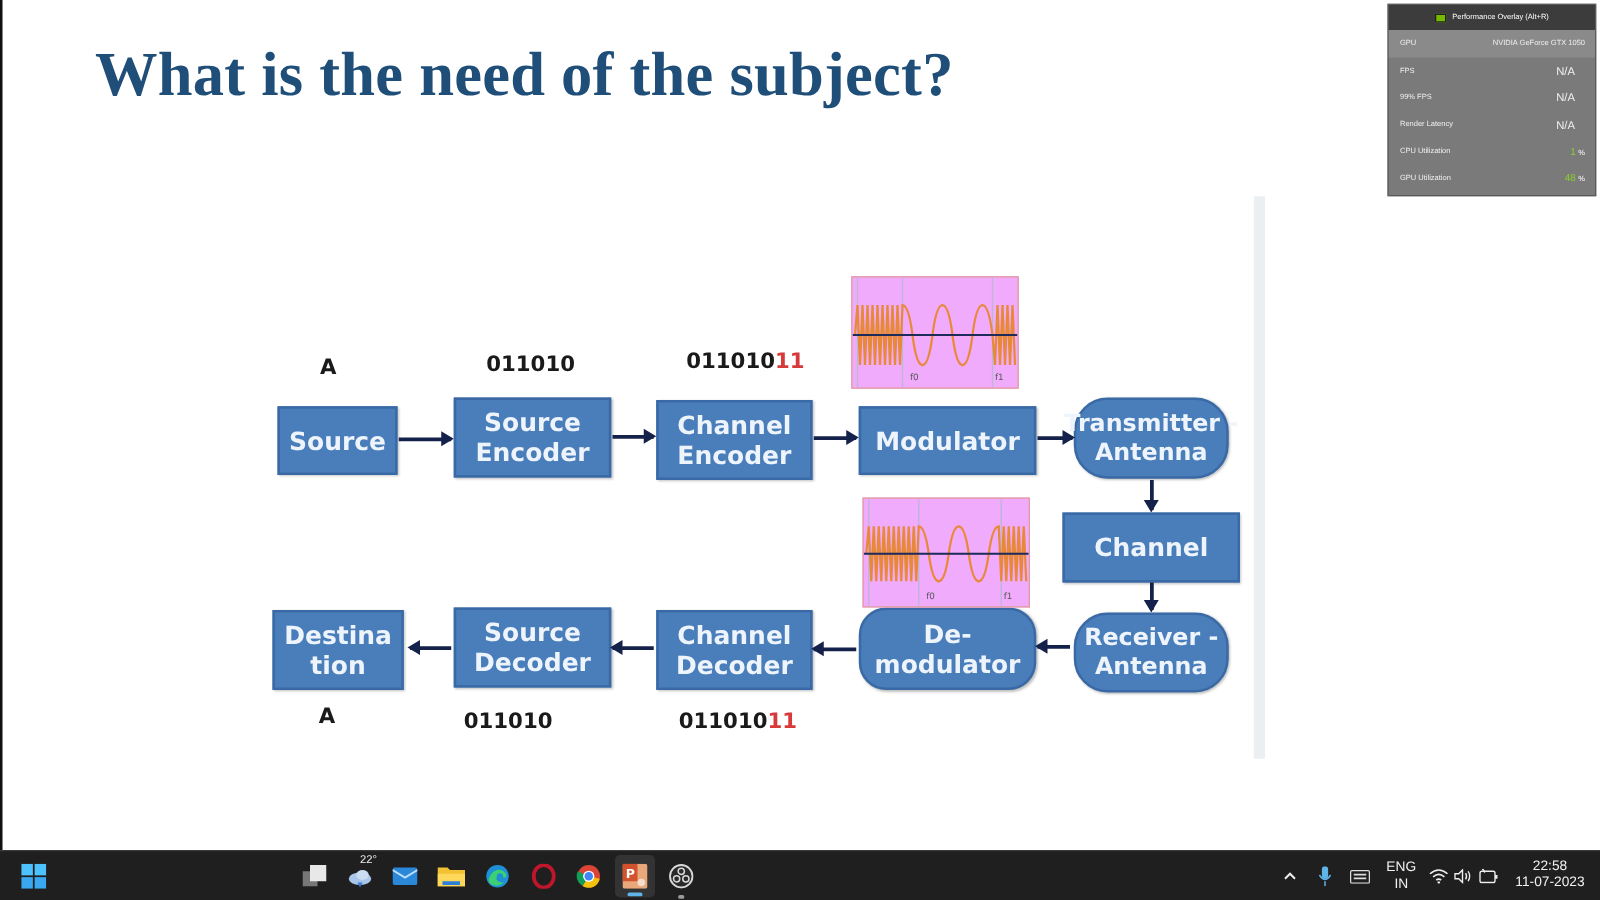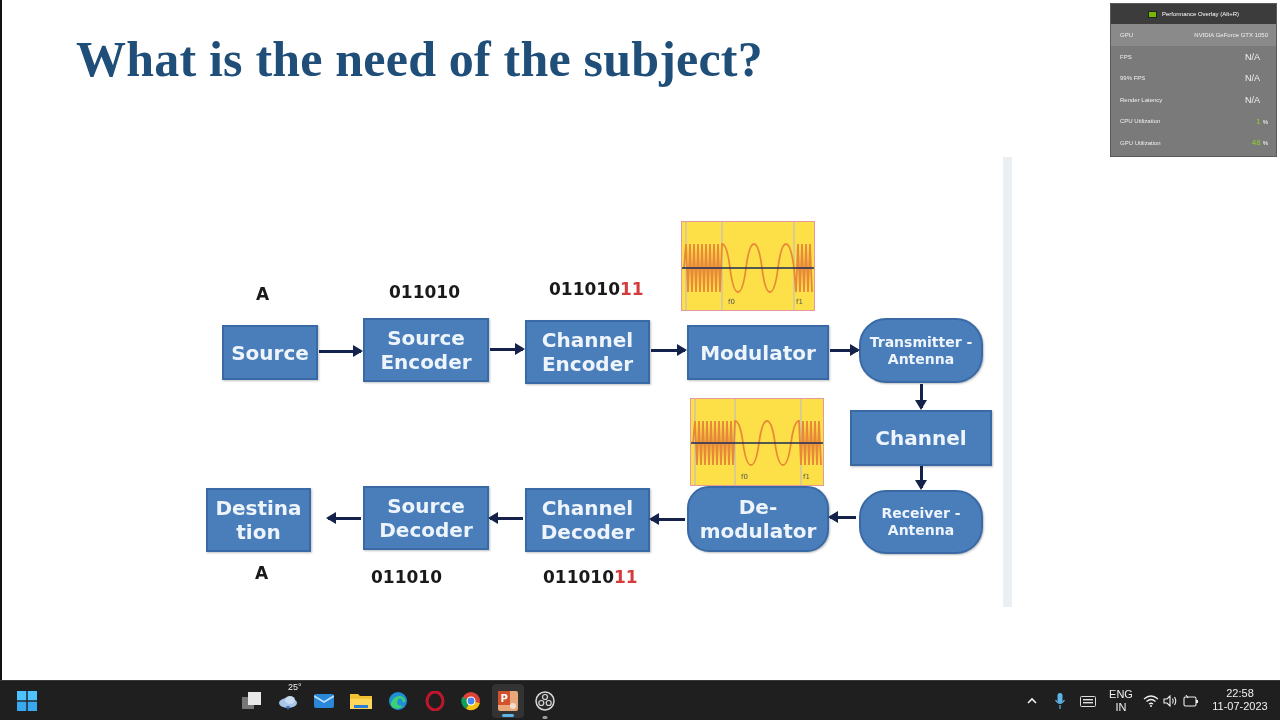--- a/index.html
+++ b/index.html
@@ -17,32 +17,32 @@
   .diagram { position: absolute; left: 192px; top: 157px; width: 818px; height: 450px; background: #ffffff; }
   .diagram-edge { position: absolute; left: 1001px; top: 157px; width: 9px; height: 450px; background: #eceff2; }
 
   .block {
     position: absolute; background: #4a7ebb; border: 2px solid #3a6aa5;
     color: #eef4fb; font-family: "DejaVu Sans", sans-serif; font-weight: bold;
     display: flex; align-items: center; justify-content: center; text-align: center;
     line-height: 1.2; box-shadow: 1px 1px 2px rgba(0,0,0,0.25);
   }
   .block.lg { font-size: 20px; }
-  .block.sm { font-size: 14px; border-radius: 27px; }
+  .block.sm { font-size: 19px; border-radius: 27px; }
 
   .bits { position: absolute; font-family: "DejaVu Sans", sans-serif; font-weight: bold; font-size: 17px; color: #1a1a1a; }
   .bits .red { color: #d63a3a; }
 
   .arrow-h { position: absolute; height: 3px; background: #14214a; }
   .arrow-h.right::after { content: ""; position: absolute; right: -2px; top: -5px; border-left: 10px solid #14214a; border-top: 6px solid transparent; border-bottom: 6px solid transparent; }
   .arrow-h.left::before { content: ""; position: absolute; left: -2px; top: -5px; border-right: 10px solid #14214a; border-top: 6px solid transparent; border-bottom: 6px solid transparent; }
   .arrow-v { position: absolute; width: 3px; background: #14214a; }
   .arrow-v::after { content: ""; position: absolute; bottom: -2px; left: -5px; border-top: 10px solid #14214a; border-left: 6.5px solid transparent; border-right: 6.5px solid transparent; }
 
-  .signal { position: absolute; background: #fde047; border: 1px solid #e39a9a; }
+  .signal { position: absolute; background: #f0abfc; border: 1px solid #e39a9a; }
   .signal svg { display: block; }
 
   
   .perf { position: absolute; left: 1110px; top: 3px; width: 167px; height: 154px; background: #7a7a7a; border: 1px solid #5a5a5a; color: #f0f0f0; font-size: 6px; }
   .perf-head { height: 20px; background: #3c3c3c; display: flex; align-items: center; justify-content: center; gap: 5px; font-size: 6px; color: #fff; }
   .perf-logo { width: 9px; height: 7px; background: #76b900; border: 1px solid #222; }
   .perf-row { display: flex; justify-content: space-between; align-items: center; padding: 0 8px 0 9px; height: 21.5px; }
   .perf-row .val { font-size: 8px; }
   .perf-row .val.big { font-size: 9px; padding-right: 8px; }
   .perf-row .util { color: #8bd22b; font-size: 8px; }
@@ -95,21 +95,21 @@
   <div class="arrow-h right" style="left:488px; top:348px; width:33px;"></div>
   <div class="arrow-h right" style="left:649px; top:349px; width:34px;"></div>
   <div class="arrow-h right" style="left:828px; top:349px; width:28px;"></div>
 
   <div class="arrow-v" style="left:918px; top:384px; height:24px;"></div>
   <div class="block lg" style="left:848px; top:410px; width:142px; height:56px;">
       <span>Channel</span>
     </div>
   <div class="arrow-v" style="left:918px; top:466px; height:22px;"></div>
 
-  <div class="block lg" style="left:204px; top:488px; width:105px; height:64px;">
+  <div class="block lg" style="left:216px; top:488px; width:105px; height:64px;">
       <span style="white-space:pre">Destina
 tion</span>
     </div>
   <div class="block lg" style="left:361px; top:486px; width:126px; height:64px;">
       <span style="white-space:pre">Source
 Decoder</span>
     </div>
   <div class="block lg" style="left:523px; top:488px; width:125px; height:64px;">
       <span style="white-space:pre">Channel
 Decoder</span>
@@ -206,21 +206,21 @@
       <rect x="6" y="0" width="13" height="13" fill="#e8e8e8"></rect>
     </svg>
   </div>
 
   <div class="tb-icon" style="left:276px;">
     <svg width="22" height="18" viewBox="0 0 22 18">
       <ellipse cx="11" cy="11" rx="9" ry="5" fill="#a9c6ea"></ellipse>
       <ellipse cx="13" cy="8" rx="5" ry="4" fill="#c9dcf2"></ellipse>
       <path d="M9 14 L11 18 L13 14 Z" fill="#3a7bd5"></path>
     </svg>
-    <span style="position:absolute; top:-7px; left:12px; color:#eee; font-size:9px;">25°</span>
+    <span style="position:absolute; top:-7px; left:12px; color:#eee; font-size:9px;">22°</span>
   </div>
 
   <div class="tb-icon" style="left:312px;">
     <svg width="20" height="16" viewBox="0 0 20 16">
       <rect x="0" y="1" width="20" height="14" rx="2" fill="#2b88d8"></rect>
       <path d="M0 3 L10 9 L20 3" fill="none" stroke="#bfe0ff" stroke-width="1.6"></path>
     </svg>
   </div>
 
   <div class="tb-icon" style="left:349px;">

